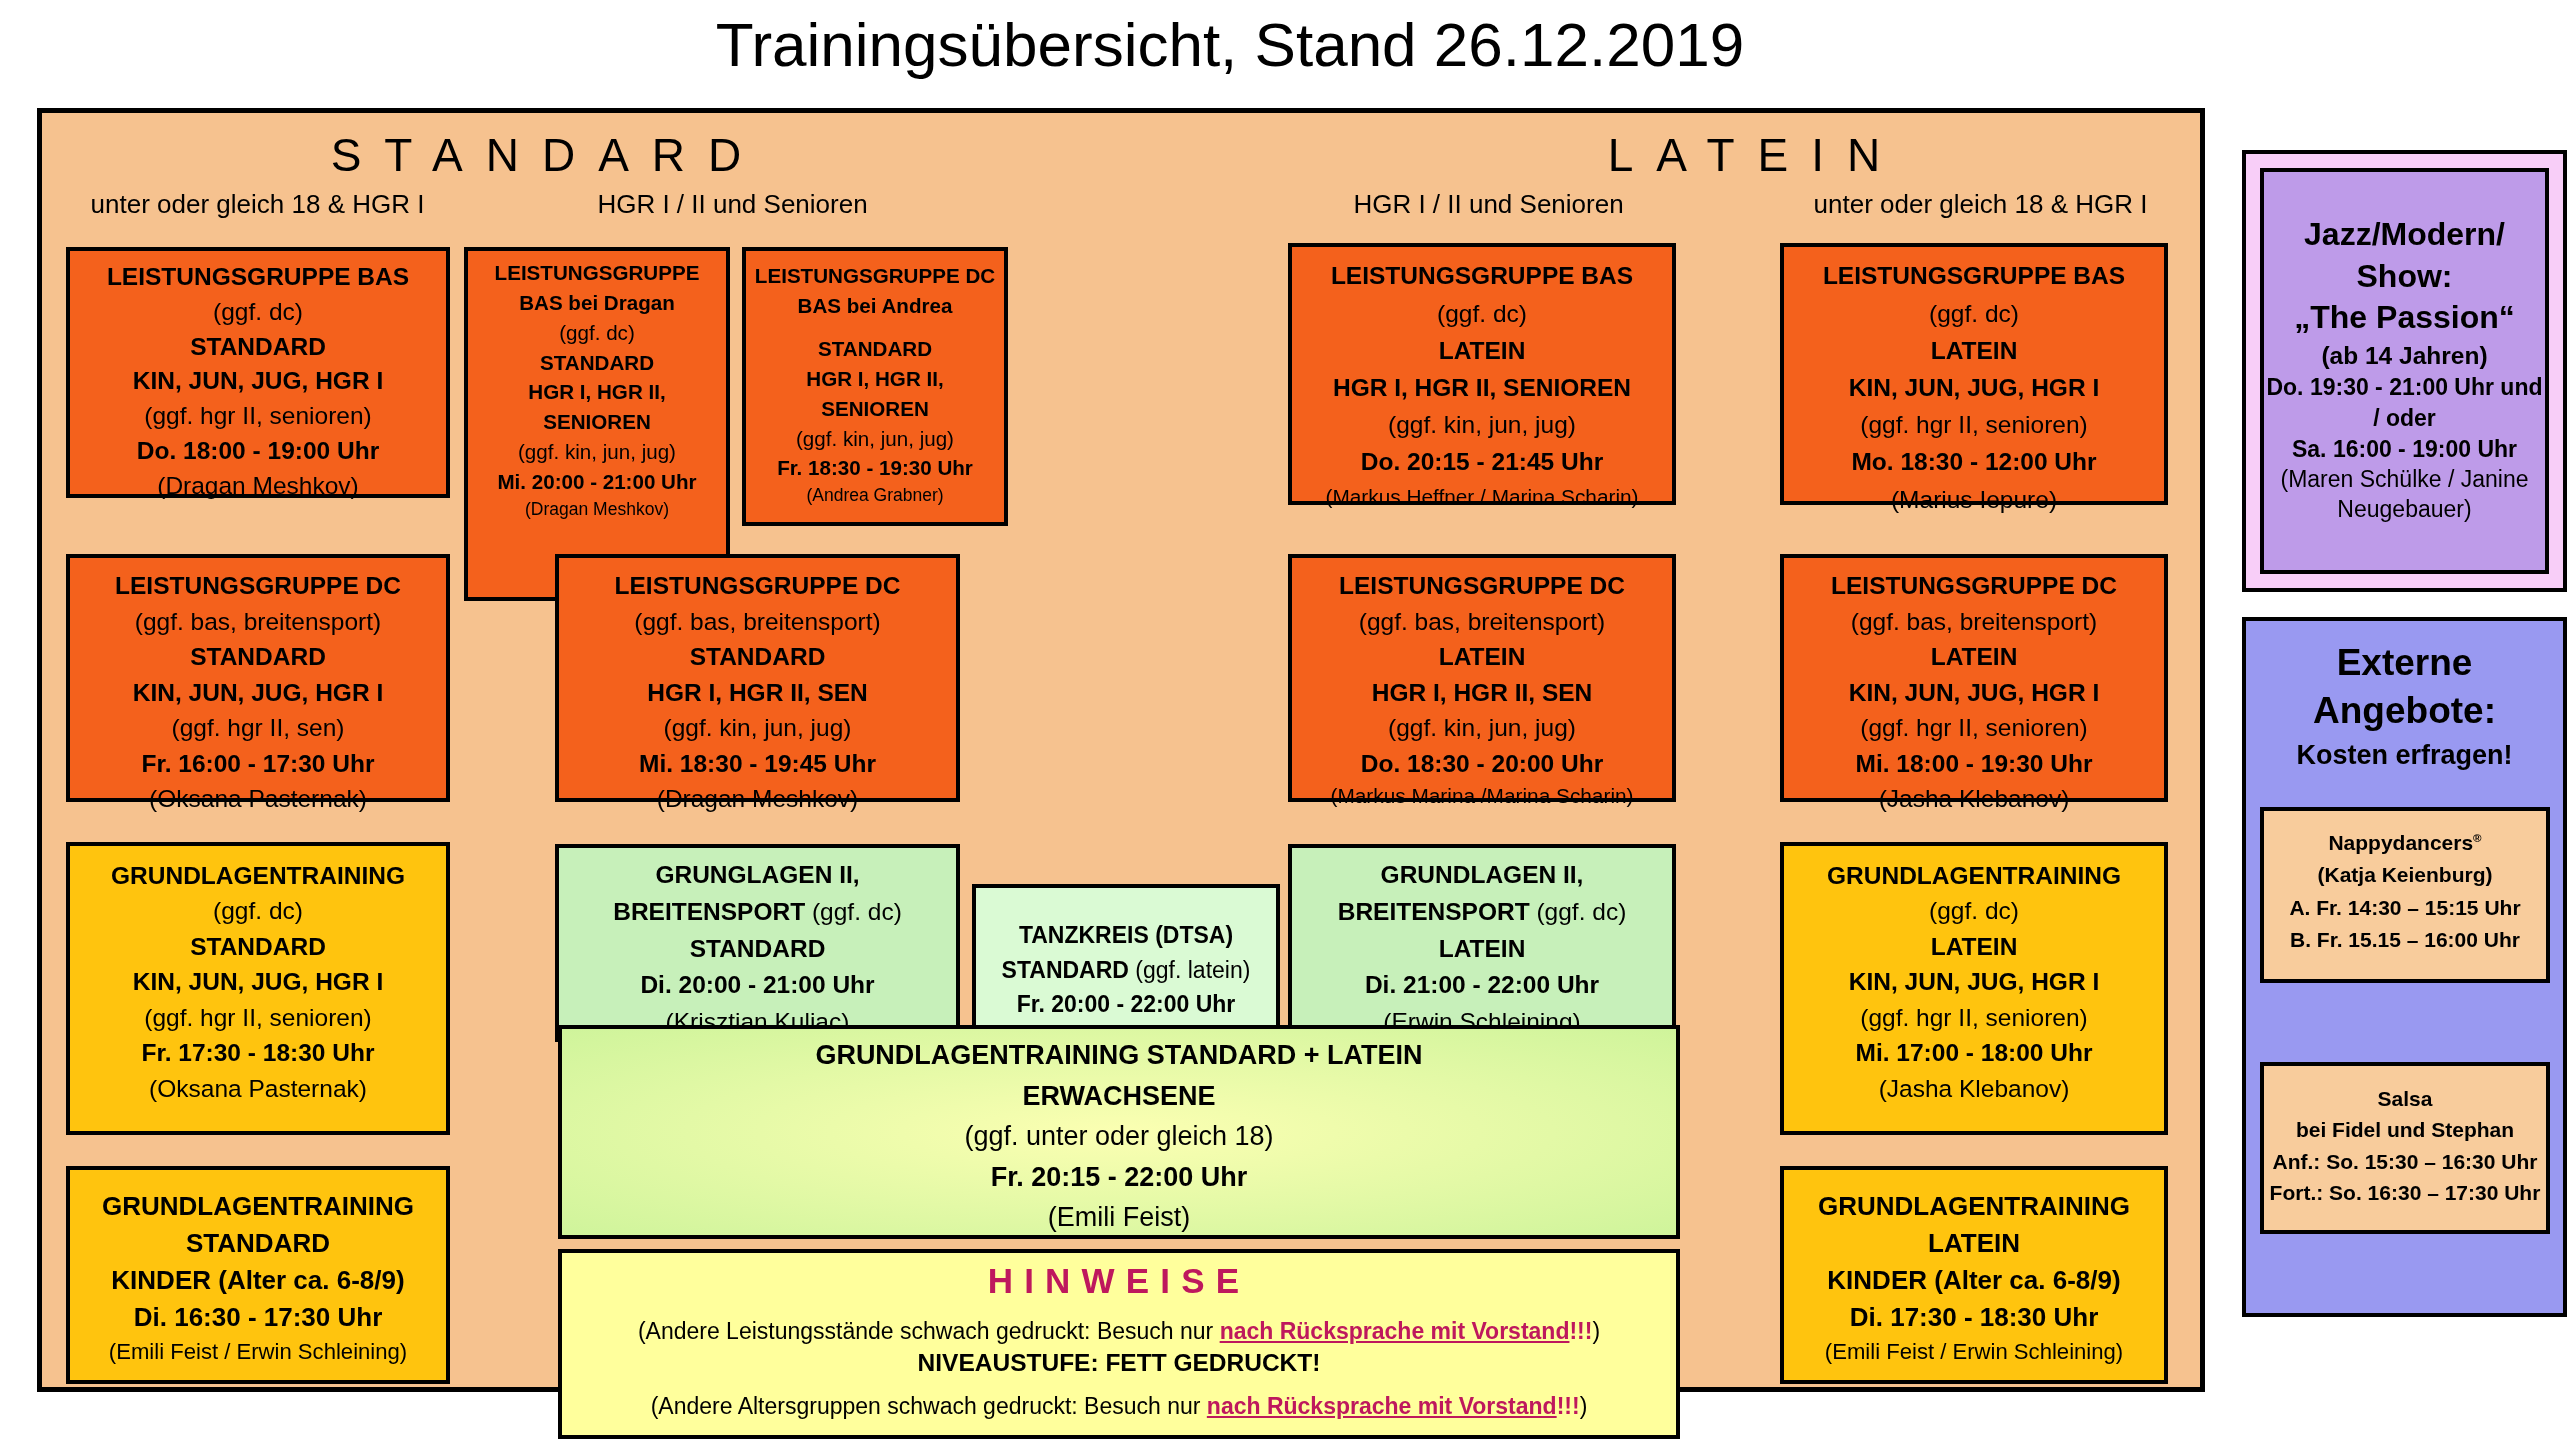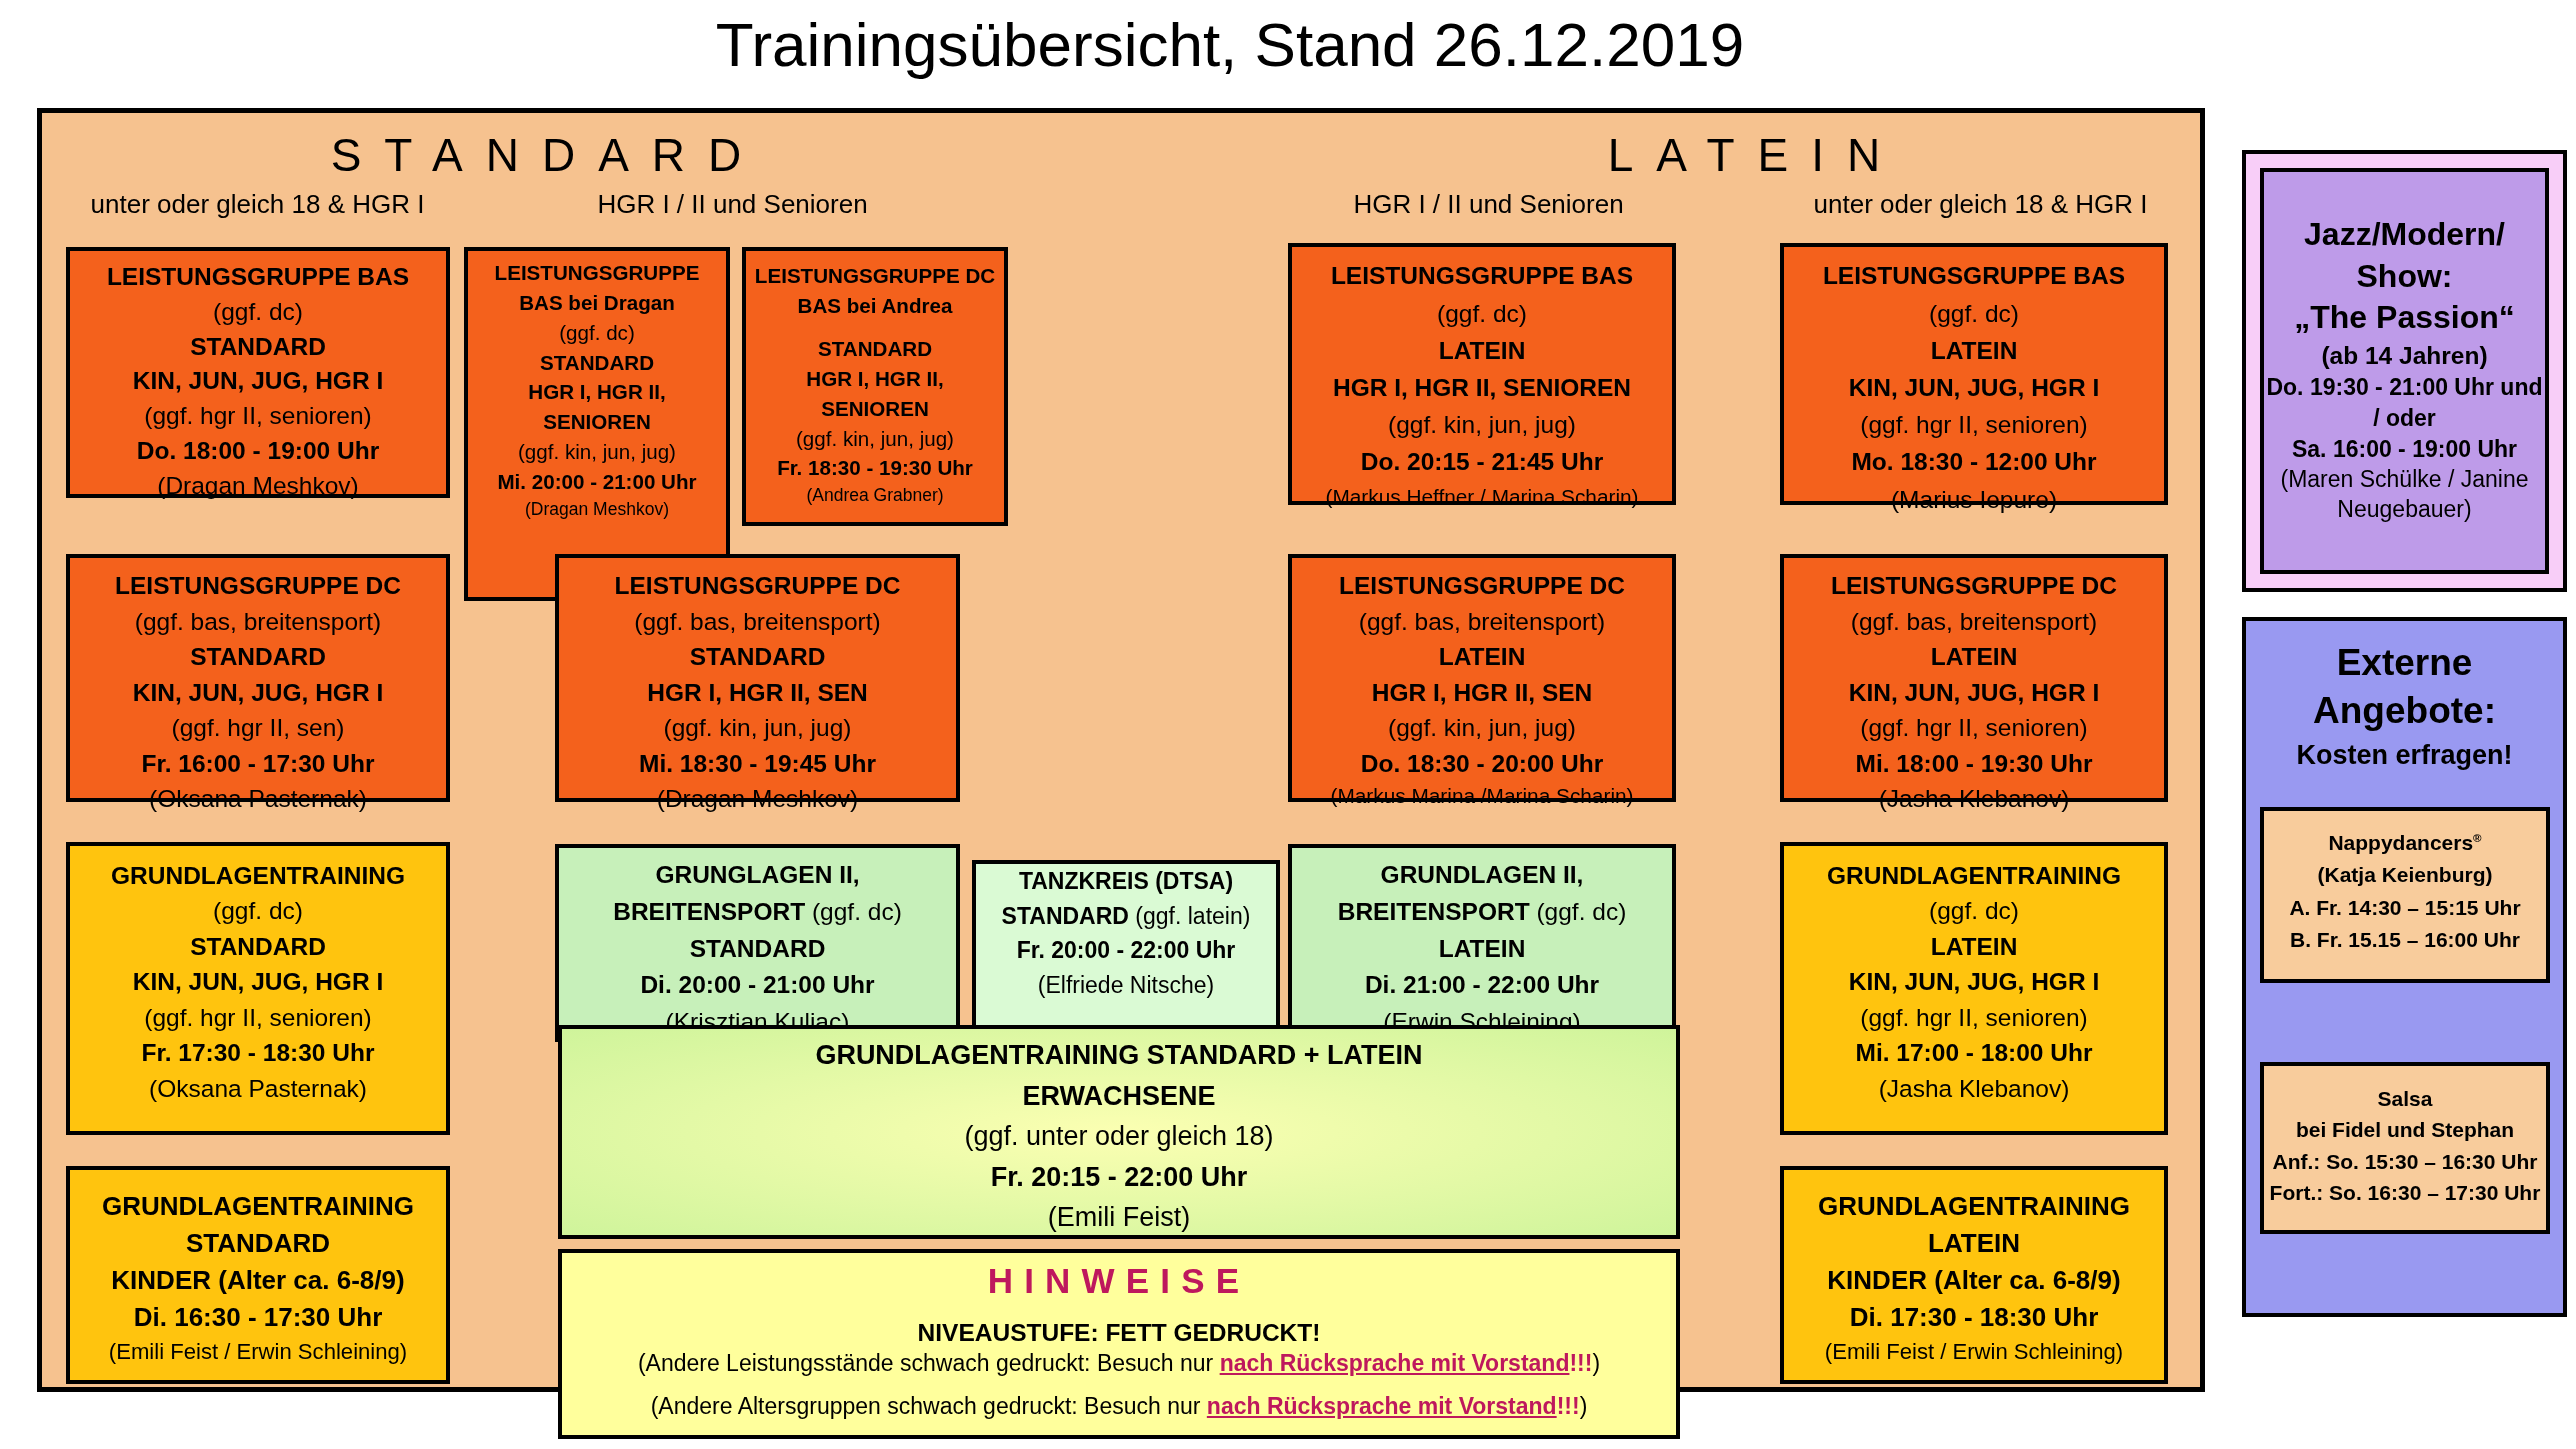--- a/index.html
+++ b/index.html
@@ -154,21 +154,21 @@
       <div class="line"><span class="seg b">Fr. 17:30 - 18:30 Uhr</span></div>
       <div class="line"><span class="seg">(Oksana Pasternak)</span></div>
     </div>
   <div class="box green" style="left:555px;top:844px;width:405px;height:198px;font-size:24.5px;line-height:1.5;padding-top:9px">
       <div class="line"><span class="seg b">GRUNGLAGEN II,</span></div>
       <div class="line"><span class="seg b">BREITENSPORT </span><span class="seg">(ggf. dc)</span></div>
       <div class="line"><span class="seg b">STANDARD</span></div>
       <div class="line"><span class="seg b">Di. 20:00 - 21:00 Uhr</span></div>
       <div class="line"><span class="seg">(Krisztian Kuljac)</span></div>
     </div>
-  <div class="box mint" style="left:972px;top:860px;width:308px;height:182px;font-size:23px;line-height:1.5;padding-top:0">
+  <div class="box mint" style="left:972px;top:884px;width:308px;height:182px;font-size:23px;line-height:1.5;padding-top:30px">
       <div class="line"><span class="seg b">TANZKREIS (DTSA)</span></div>
       <div class="line"><span class="seg b">STANDARD </span><span class="seg">(ggf. latein)</span></div>
       <div class="line"><span class="seg b">Fr. 20:00 - 22:00 Uhr</span></div>
       <div class="line"><span class="seg">(Elfriede Nitsche)</span></div>
     </div>
   <div class="box green" style="left:1288px;top:844px;width:388px;height:198px;font-size:24.5px;line-height:1.5;padding-top:9px">
       <div class="line"><span class="seg b">GRUNDLAGEN II,</span></div>
       <div class="line"><span class="seg b">BREITENSPORT </span><span class="seg">(ggf. dc)</span></div>
       <div class="line"><span class="seg b">LATEIN</span></div>
       <div class="line"><span class="seg b">Di. 21:00 - 22:00 Uhr</span></div>
@@ -194,22 +194,22 @@
   <div class="box grad" style="left:558px;top:1025px;width:1122px;height:214px;font-size:27px;line-height:1.5;padding-top:6.4px">
       <div class="line"><span class="seg b">GRUNDLAGENTRAINING STANDARD + LATEIN</span></div>
       <div class="line"><span class="seg b">ERWACHSENE</span></div>
       <div class="line"><span class="seg">(ggf. unter oder gleich 18)</span></div>
       <div class="line"><span class="seg b">Fr. 20:15 - 22:00 Uhr</span></div>
       <div class="line"><span class="seg">(Emili Feist)</span></div>
     </div>
   <div class="box hinbg" style="left:558px;top:1249px;width:1122px;height:190px;font-size:23px;padding-top:5.2px;z-index:3">
       <div class="line hintitle"><span class="seg b red">HINWEISE</span></div>
       <div class="line gap">&nbsp;</div>
+      <div class="line hl"><span class="seg">(Andere Leistungsstände schwach gedruckt: Besuch nur </span><span class="seg b red u">nach Rücksprache mit Vorstand</span><span class="seg b red">!!!</span><span class="seg">)</span></div>
       <div class="line hb"><span class="seg b">NIVEAUSTUFE: FETT GEDRUCKT!</span></div>
-      <div class="line hl"><span class="seg">(Andere Leistungsstände schwach gedruckt: Besuch nur </span><span class="seg b red u">nach Rücksprache mit Vorstand</span><span class="seg b red">!!!</span><span class="seg">)</span></div>
       <div class="line gap">&nbsp;</div>
       <div class="line hl"><span class="seg">(Andere Altersgruppen schwach gedruckt: Besuch nur </span><span class="seg b red u">nach Rücksprache mit Vorstand</span><span class="seg b red">!!!</span><span class="seg">)</span></div>
     </div>
   <div class="box yellow" style="left:1780px;top:1166px;width:388px;height:218px;font-size:26px;line-height:1.42;padding-top:18px">
       <div class="line"><span class="seg b">GRUNDLAGENTRAINING</span></div>
       <div class="line"><span class="seg b">LATEIN</span></div>
       <div class="line"><span class="seg b">KINDER (Alter ca. 6-8/9)</span></div>
       <div class="line"><span class="seg b">Di. 17:30 - 18:30 Uhr</span></div>
       <div class="line sm"><span class="seg">(Emili Feist / Erwin Schleining)</span></div>
     </div>

